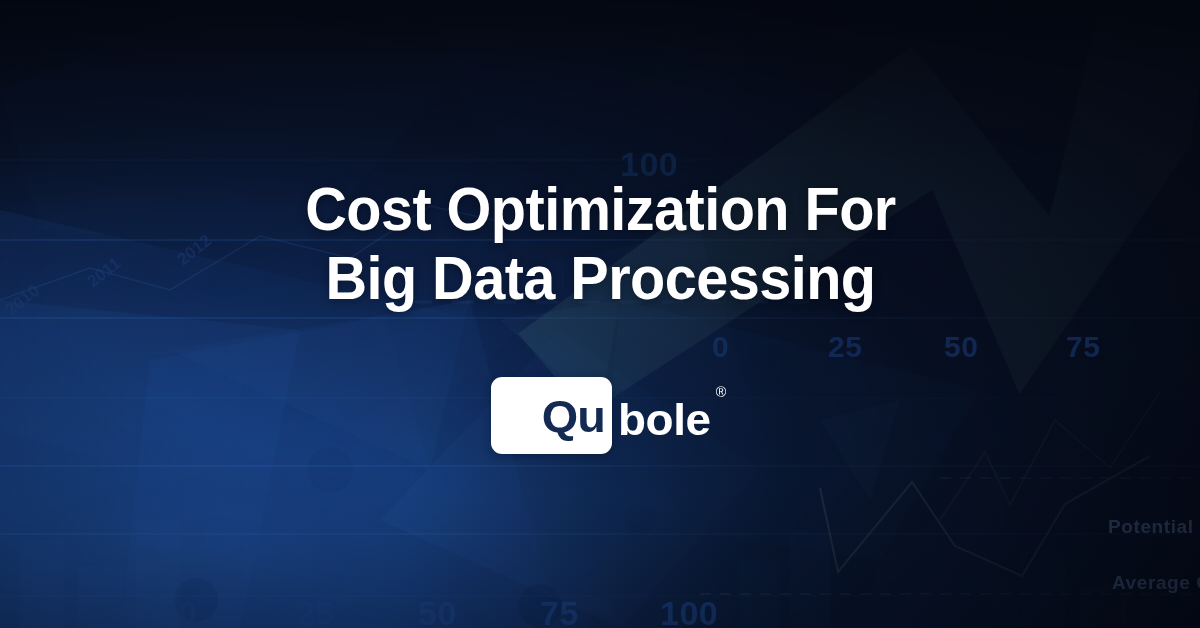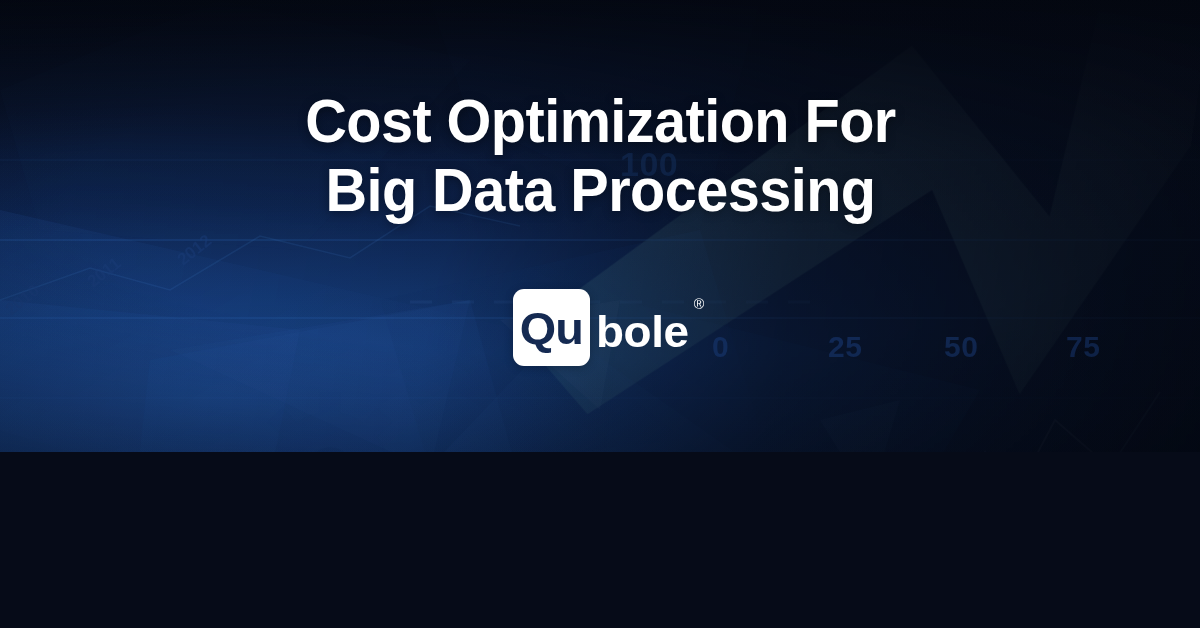--- a/index.html
+++ b/index.html
@@ -2,21 +2,21 @@
 <html><head>
 <meta charset="utf-8">
 <style>
   html,body{margin:0;padding:0;}
   body{
     width:1200px;height:628px;overflow:hidden;
     background:#060b18;
     font-family:"Liberation Sans", sans-serif;
   }
   .stage{
-    position:relative;width:1200px;height:452px;overflow:hidden;
+    position:relative;width:1200px;height:628px;overflow:hidden;
     background:#070d1c;
   }
 
   
   .bg-base{
     position:absolute;inset:0;
     background:
       radial-gradient(120% 95% at 18% 88%, #1d4a91 0%, #153a76 22%, #0e2551 45%, #0a1733 68%, #060d1e 100%);
   }
   .bg-tint-right{
@@ -97,20 +97,21 @@
   .logo{
     display:flex;align-items:center;
     height:78px;
   }
   .logo-mark{
     width:77px;height:77px;
     background:#ffffff;
     border-radius:11px;
     display:flex;align-items:center;justify-content:center;
     box-shadow:0 2px 8px rgba(0,0,0,.25);
+    padding-left:44px;
   }
   .logo-mark-text{
     color:#152a52;
     font-family:"Liberation Sans", sans-serif;
     font-weight:bold;
     font-size:45px;
     line-height:1;
     letter-spacing:-1px;
     transform:scaleX(1.04) translateY(1px);
   }

